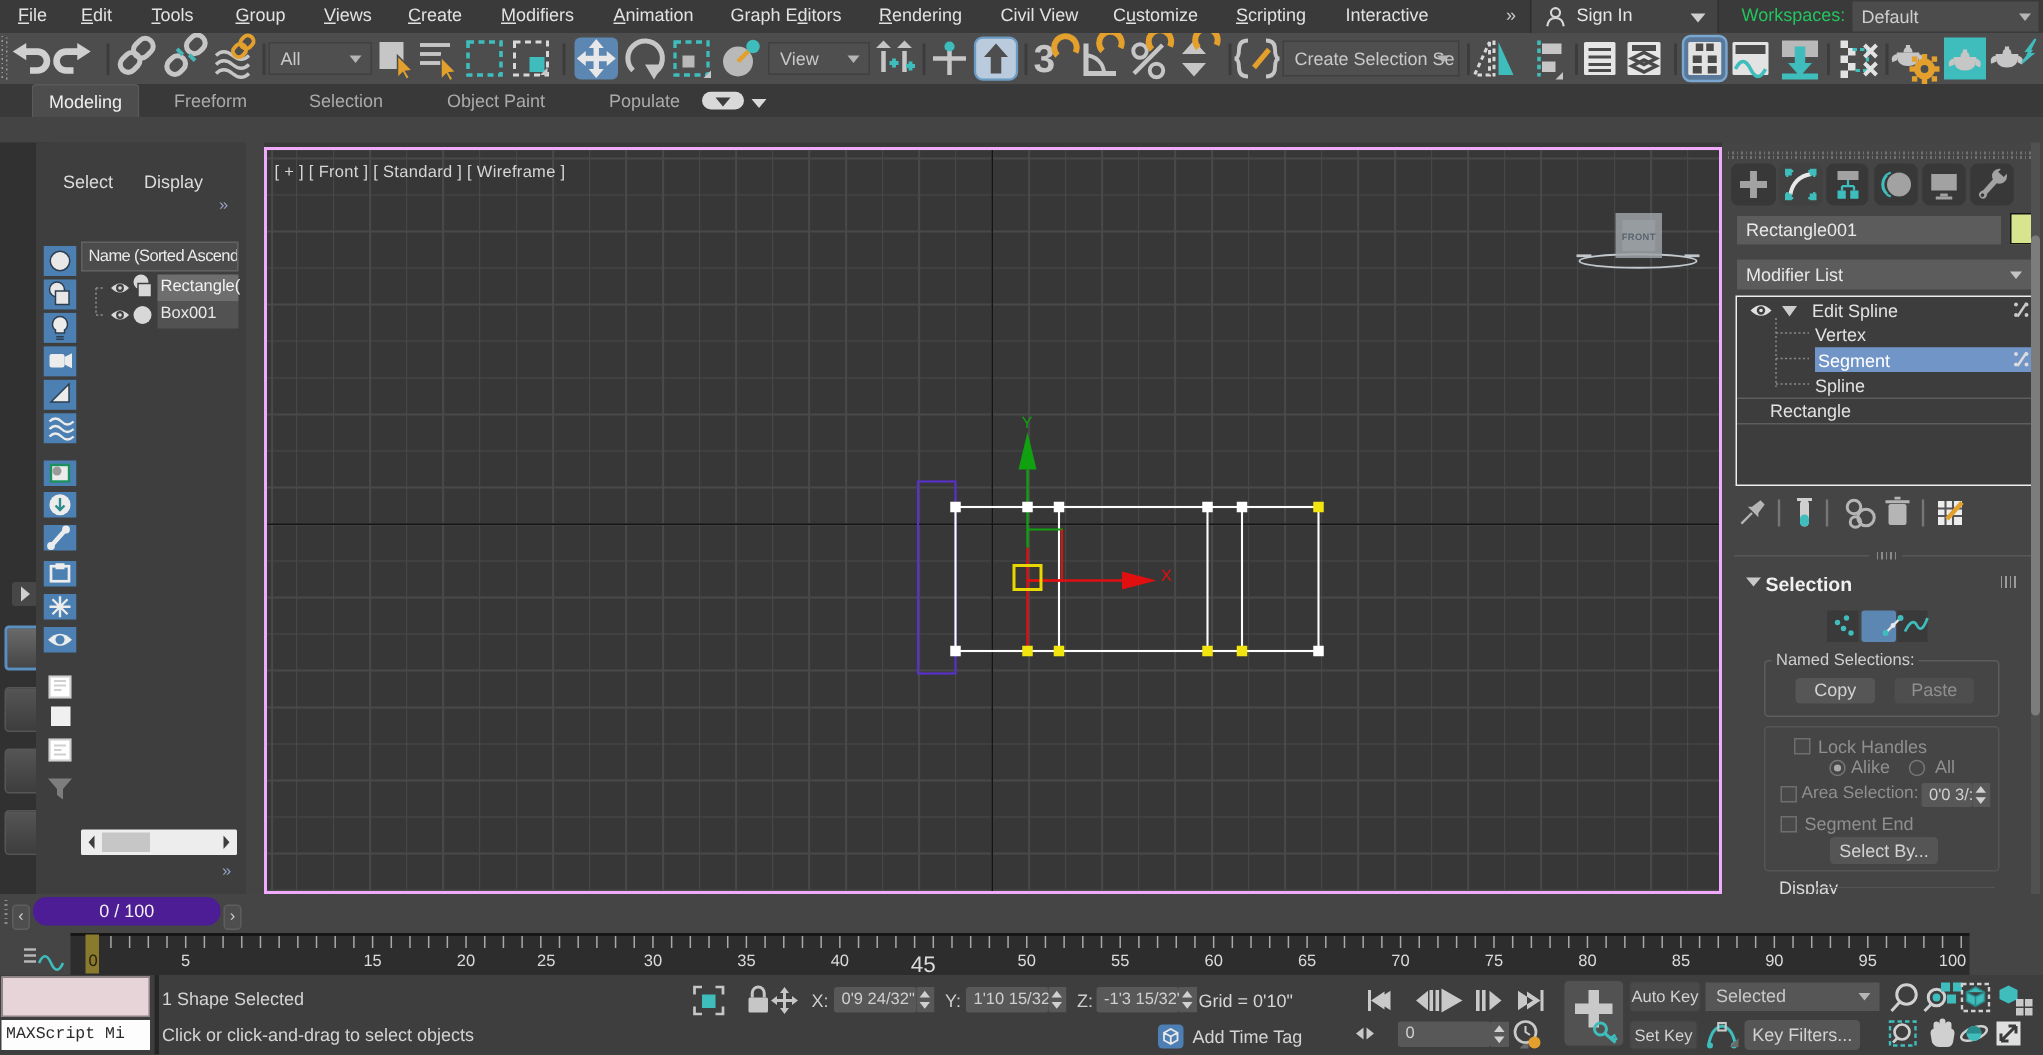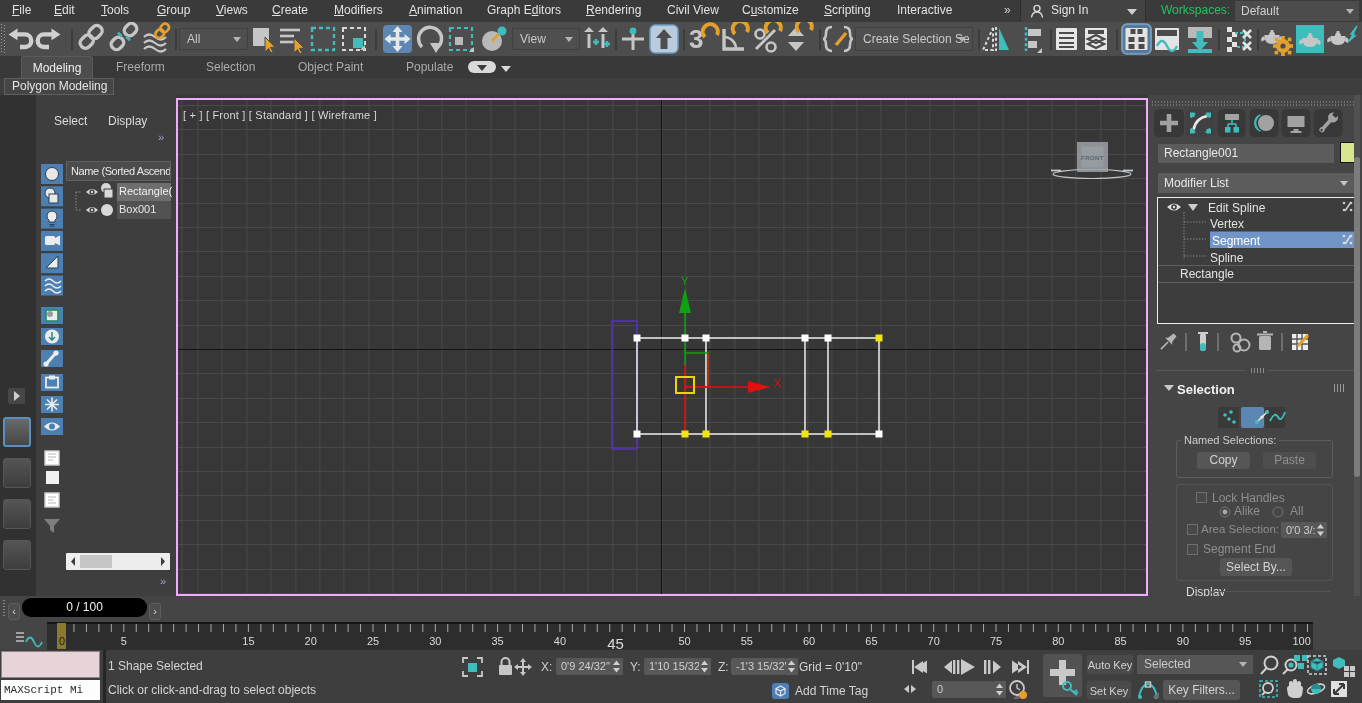--- a/index.html
+++ b/index.html
@@ -13,21 +13,21 @@
 .combo{position:absolute;background:#4f4f4f;border:1px solid #404040;color:#c9c9c9;font-size:12px;line-height:20px;padding-left:7px}
 .combo .arr{position:absolute;right:6px;top:8px;width:0;height:0;border-left:4px solid transparent;border-right:4px solid transparent;border-top:5px solid #b5b5b5}
 
 #ribtabs{position:absolute;left:0;top:56px;width:1362px;height:22px;background:#393939;font-size:12px;color:#ababab}
 #ribtabs .tab{position:absolute;top:0;height:22px;line-height:22px}
 #ribtabs .active{background:#4d4d4d;color:#f0f0f0;border-radius:3px 3px 0 0;border:1px solid #5a5a5a;border-bottom:none}
 #pmrow{position:absolute;left:0;top:78px;width:1362px;height:17px;background:#3e3e3e}
 #pmbtn{position:absolute;left:4px;top:0px;width:110px;height:17px;background:#454545;border:1px solid #5f5f5f;color:#e4e4e4;font-size:12px;line-height:15px;padding-left:7px}
 
 #leftcol{position:absolute;left:0;top:95px;width:36px;height:501px;background:#313131}
-#explorer{position:absolute;left:36px;top:95px;width:140px;height:501px;background:#3e3e3e;color:#dcdcdc}
+#explorer{position:absolute;left:24px;top:95px;width:140px;height:501px;background:#3e3e3e;color:#dcdcdc}
 #viewport{position:absolute;left:176px;top:98px;width:972px;height:498px;border:2px solid #f0abfc;background:#373737}
 #vpgrid{position:absolute;left:0;top:0;width:968px;height:494px;
 background-image:
  linear-gradient(#141414,#141414),linear-gradient(90deg,#141414,#141414),
  repeating-linear-gradient(90deg,#494949 0 1px,transparent 1px 24.4px),
  repeating-linear-gradient(180deg,#494949 0 1px,transparent 1px 24.4px);
 background-repeat:no-repeat,no-repeat,repeat,repeat;
 background-size:968px 1px,1px 494px,auto auto,auto auto;
 background-position:0 249px,483px 0,19.4px 0,0 5px}
 #cmdpanel{position:absolute;left:1148px;top:95px;width:214px;height:501px;background:#454545;color:#dcdcdc}
@@ -287,23 +287,20 @@
 <span class="tab" style="left:116px">Freeform</span>
 <span class="tab" style="left:206px">Selection</span>
 <span class="tab" style="left:298px">Object Paint</span>
 <span class="tab" style="left:406px">Populate</span>
 <svg class="abs" style="left:468px;top:5px" width="45" height="13">
         <rect x="0" y="0" width="28" height="12" rx="6" fill="#d9d9d9"></rect>
         <polygon points="9,4 19,4 14,10" fill="#3c3c3c"></polygon>
         <polygon points="33,5 43,5 38,11" fill="#d9d9d9"></polygon>
       </svg>
 </div>
-<div id="pmrow">
-      <div id="pmbtn">Polygon Modeling</div>
-    </div>
 <div class="abs" style="left:176px;top:95px;width:972px;height:3px;background:#393939"></div>
 <div id="leftcol">
 <div class="abs" style="left:8px;top:293px;width:17px;height:16px;background:#474747;border-radius:2px"><svg width="17" height="16">
           <polygon points="6,3 12,8 6,13" fill="#d0d0d0"></polygon>
         </svg></div>
 <div class="abs" style="left:3px;top:322px;width:28px;height:30px;border-radius:3px;border:2px solid #5b8fc0;background:linear-gradient(#6a6a6a,#464646)"></div>
 <div class="abs" style="left:3px;top:363px;width:28px;height:30px;border-radius:3px;border:1px solid #565656;background:linear-gradient(#555,#3d3d3d)"></div>
 <div class="abs" style="left:3px;top:404px;width:28px;height:30px;border-radius:3px;border:1px solid #565656;background:linear-gradient(#555,#3d3d3d)"></div>
 <div class="abs" style="left:3px;top:445px;width:28px;height:30px;border-radius:3px;border:1px solid #565656;background:linear-gradient(#555,#3d3d3d)"></div>
 </div>
@@ -607,21 +604,21 @@
 <span class="abs dim" style="left:55px;top:447px;font-size:12px">Segment End</span>
 <div class="btn" style="left:72px;top:463px;width:72px;height:18px;background:#555;border:none;line-height:18px">Select By...</div>
 <span class="abs" style="left:38px;top:490px;font-size:12px;color:#dadada">Display</span>
 <div class="abs" style="left:62px;top:496px;width:120px;height:4px;border-top:1px solid #555;border-left:1px solid #555;border-radius:3px 0 0 0"></div>
 <div class="abs" style="left:206px;top:0px;width:6px;height:501px;background:#515151"></div>
 <div class="abs" style="left:206px;top:62px;width:6px;height:320px;background:#7c7c7c;border-radius:3px"></div>
 </div>
 <div id="tslider">
 <div class="abs" style="left:3px;top:4px;width:2px;height:18px;background:repeating-linear-gradient(#888 0 1px,transparent 1px 3px)"></div>
 <div class="btn" style="left:8px;top:7px;width:12px;height:17px;line-height:15px;background:#4e4e4e;border:1px solid #5e5e5e;font-size:11px">‹</div>
-<div class="abs" style="left:22px;top:2px;width:125px;height:19px;background:#000000;border-radius:9px;color:#f2f2f2;font-size:12px;text-align:center;line-height:19px">0 / 100</div>
+<div class="abs" style="left:22px;top:2px;width:125px;height:19px;background:#4c1d95;border-radius:9px;color:#f2f2f2;font-size:12px;text-align:center;line-height:19px">0 / 100</div>
 <div class="btn" style="left:149px;top:7px;width:12px;height:17px;line-height:15px;background:#4e4e4e;border:1px solid #5e5e5e;font-size:11px">›</div>
 </div>
 <div id="ruler">
 <div class="abs" style="left:47px;top:0;width:1266px;height:28px;background:#2d2d2d"></div>
 <div class="abs" style="left:47px;top:0;width:1266px;height:2px;background:#161616"></div>
 <svg class="abs" style="left:0;top:2px" width="1320" height="9">
         <g stroke="#a8a8a8" stroke-width="1">
           <line x1="61.50" y1="0" x2="61.50" y2="8"></line>
           <line x1="73.96" y1="0" x2="73.96" y2="8"></line>
           <line x1="86.42" y1="0" x2="86.42" y2="8"></line>
@@ -732,21 +729,21 @@
           <line x1="2" y1="5" x2="10" y2="5"></line>
           <line x1="2" y1="9" x2="10" y2="9"></line>
           <line x1="2" y1="13" x2="10" y2="13"></line>
         </g>
         <path d="M 12,14 q 4,-9 8,0 q 4,9 8,0" fill="none" stroke="#3fbdbd" stroke-width="1.8"></path>
       </svg>
 <span class="abs" style="left:108.8px;top:13px;width:30px;text-align:center;font-size:11px;color:#dadada">5</span>
 <span class="abs" style="left:171.1px;top:30px;width:30px;text-align:right;font-size:11px;color:#dadada">10</span>
 <span class="abs" style="left:233.4px;top:13px;width:30px;text-align:center;font-size:11px;color:#dadada">15</span>
 <span class="abs" style="left:295.7px;top:13px;width:30px;text-align:center;font-size:11px;color:#dadada">20</span>
-<span class="abs" style="left:358.0px;top:13px;width:30px;text-align:center;font-size:11px;color:#dadada">25</span>
+<span class="abs" style="left:358.0px;top:13px;width:30px;font-size:11px;color:#dadada">25</span>
 <span class="abs" style="left:420.3px;top:13px;width:30px;text-align:center;font-size:11px;color:#dadada">30</span>
 <span class="abs" style="left:482.6px;top:13px;width:30px;text-align:center;font-size:11px;color:#dadada">35</span>
 <span class="abs" style="left:544.9px;top:13px;width:30px;text-align:center;font-size:11px;color:#dadada">40</span>
 <span class="abs" style="left:607.2px;top:13px;width:30px;text-align:left;font-size:15px;color:#dadada">45</span>
 <span class="abs" style="left:669.5px;top:13px;width:30px;text-align:center;font-size:11px;color:#dadada">50</span>
 <span class="abs" style="left:731.8px;top:13px;width:30px;text-align:center;font-size:11px;color:#dadada">55</span>
 <span class="abs" style="left:794.1px;top:13px;width:30px;text-align:center;font-size:11px;color:#dadada">60</span>
 <span class="abs" style="left:856.4px;top:13px;width:30px;text-align:center;font-size:11px;color:#dadada">65</span>
 <span class="abs" style="left:918.7px;top:13px;width:30px;text-align:center;font-size:11px;color:#dadada">70</span>
 <span class="abs" style="left:981.0px;top:13px;width:30px;text-align:center;font-size:11px;color:#dadada">75</span>

